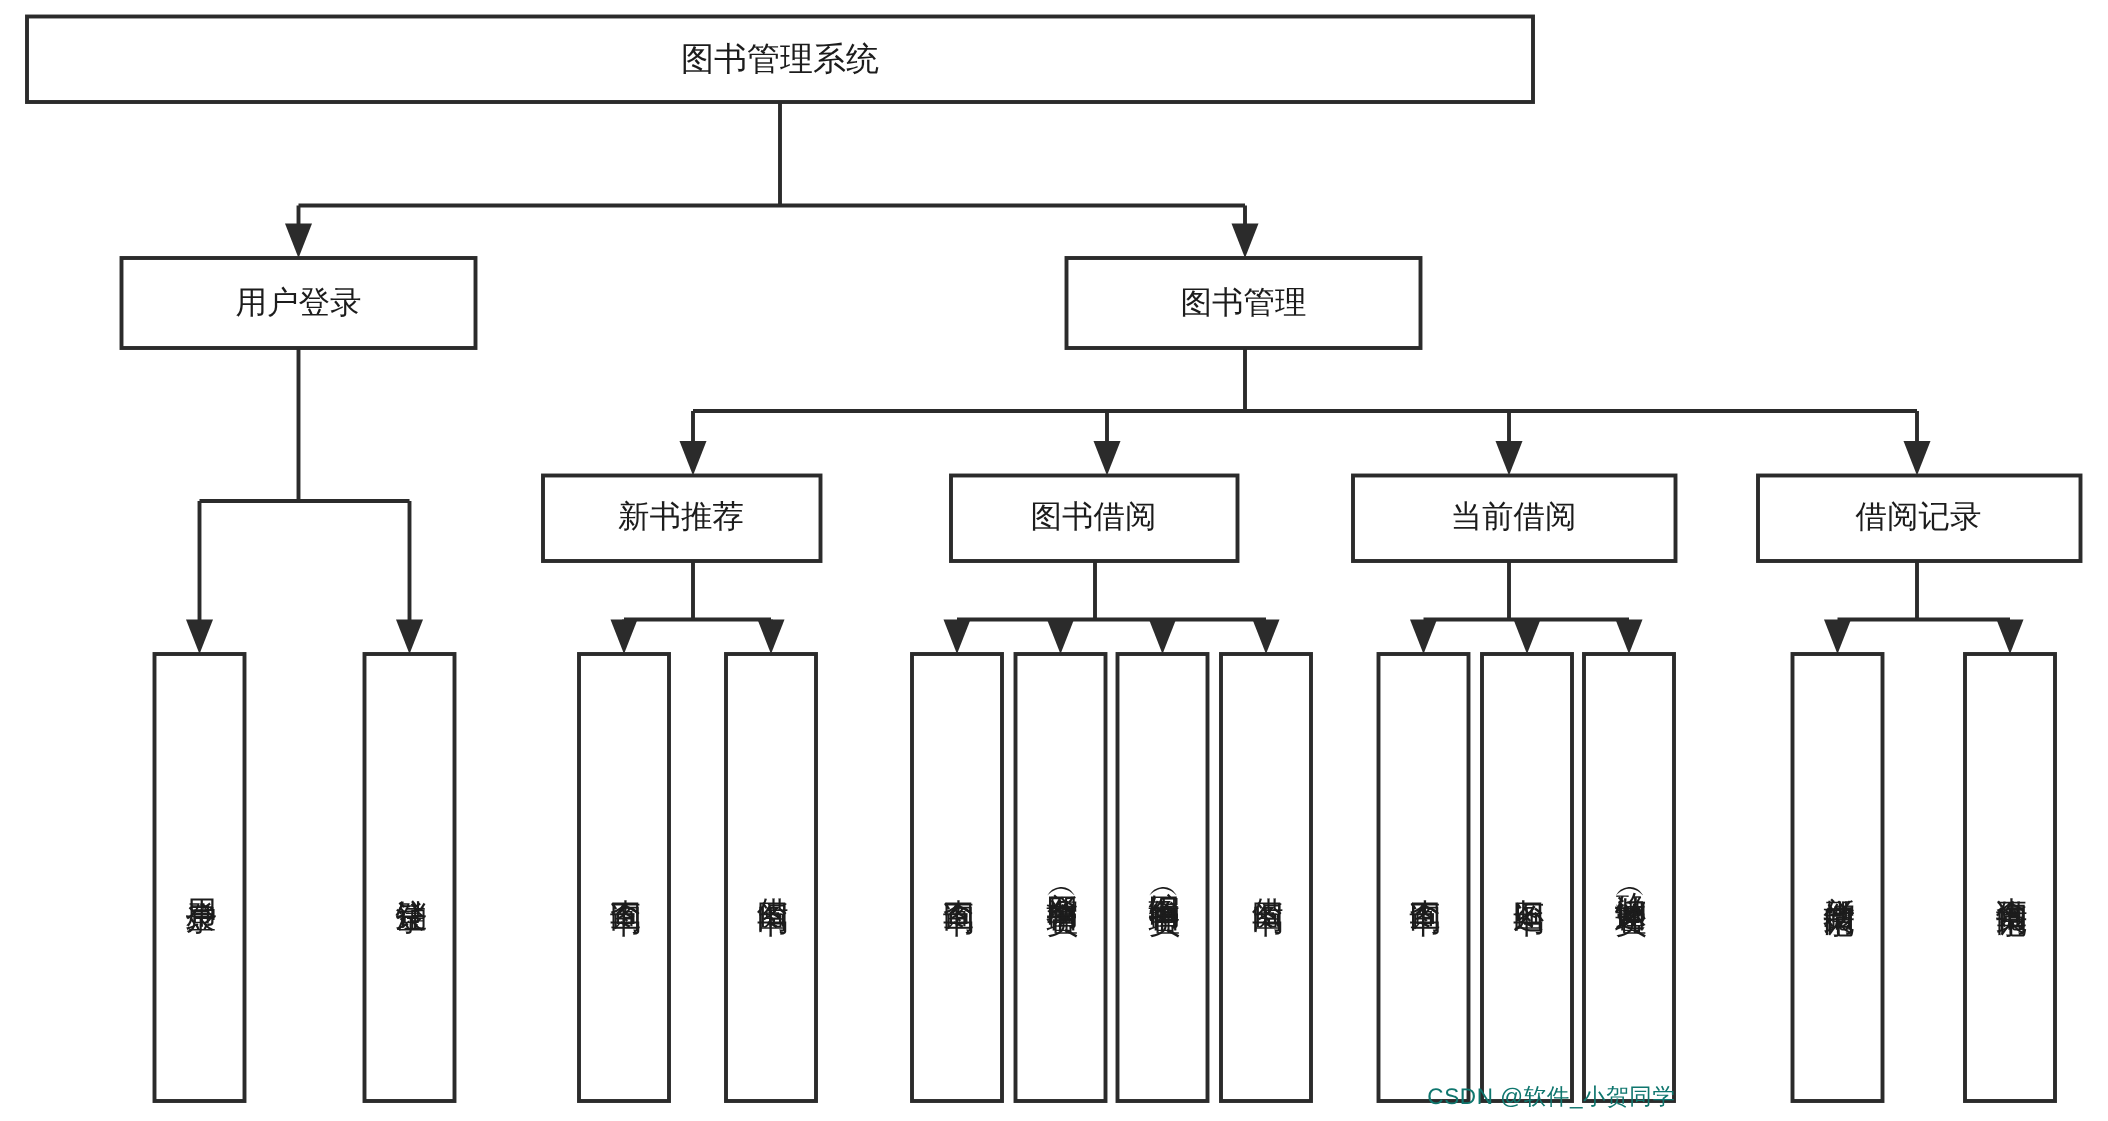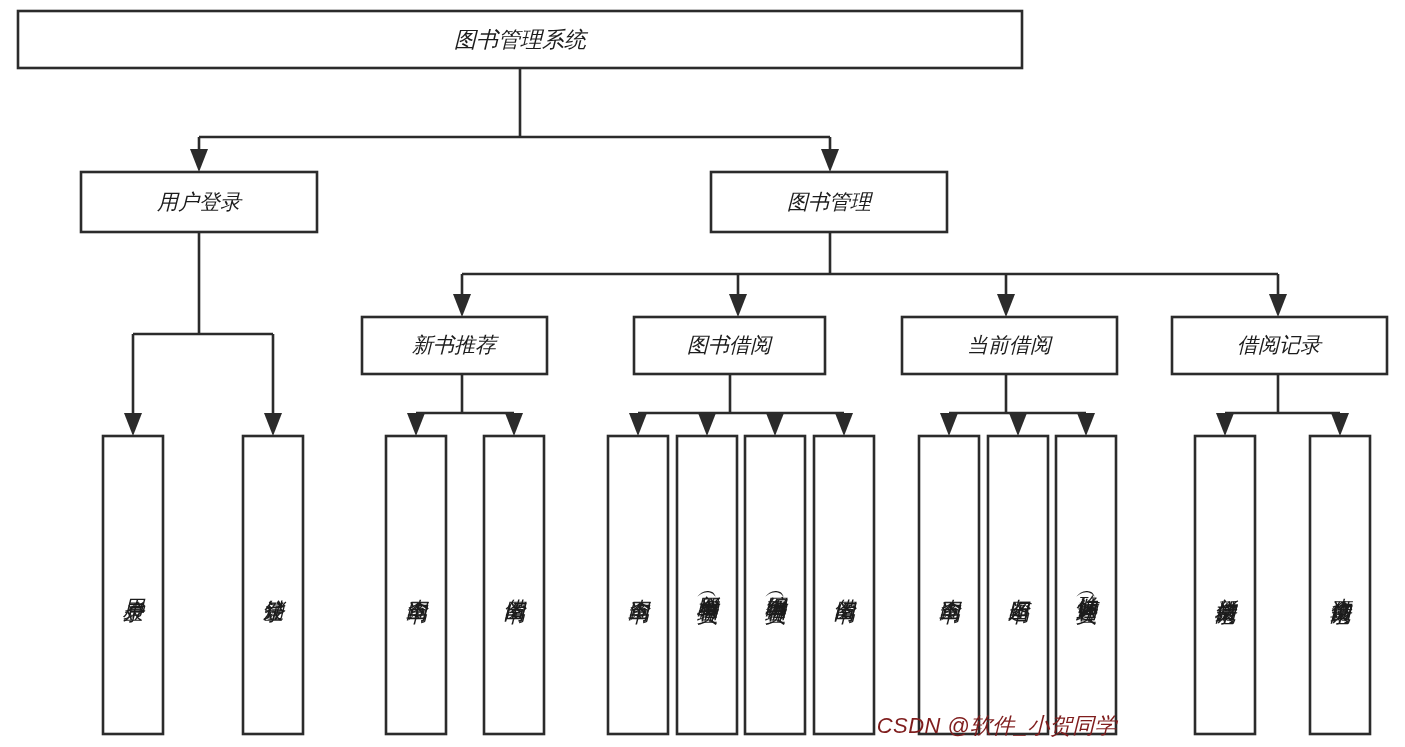--- a/index.html
+++ b/index.html
@@ -11,21 +11,20 @@
     width: 1405px;
     height: 747px;
     font-family: "Liberation Sans", "DejaVu Sans", sans-serif;
     overflow: hidden;
   }
   #diagram-root {
     position: relative;
     width: 1129px;
     height: 747px;
     background: #ffffff;
-    font-style: italic;
   }
   svg#flow {
     position: absolute;
     top: 0;
     left: 0;
     width: 1405px;
     height: 747px;
     display: block;
   }
   .node-rect {
@@ -67,22 +66,22 @@
     letter-spacing: 1.5px;
     color: #1c1c1c;
     pointer-events: none;
     text-align: center;
   }
   #watermark {
     position: absolute;
     right: 12px;
     bottom: 6px;
     font-family: "Liberation Sans", "DejaVu Sans", sans-serif;
-    font-size: 22px;
-    color: #7f1d1d;
+    font-size: 15px;
+    color: #0f766e;
     letter-spacing: 0.4px;
     white-space: nowrap;
   }
 </style>
 </head>
 <body>
 
 <div id="diagram-root">
 
   <svg id="flow" viewBox="0 0 1405 747">

